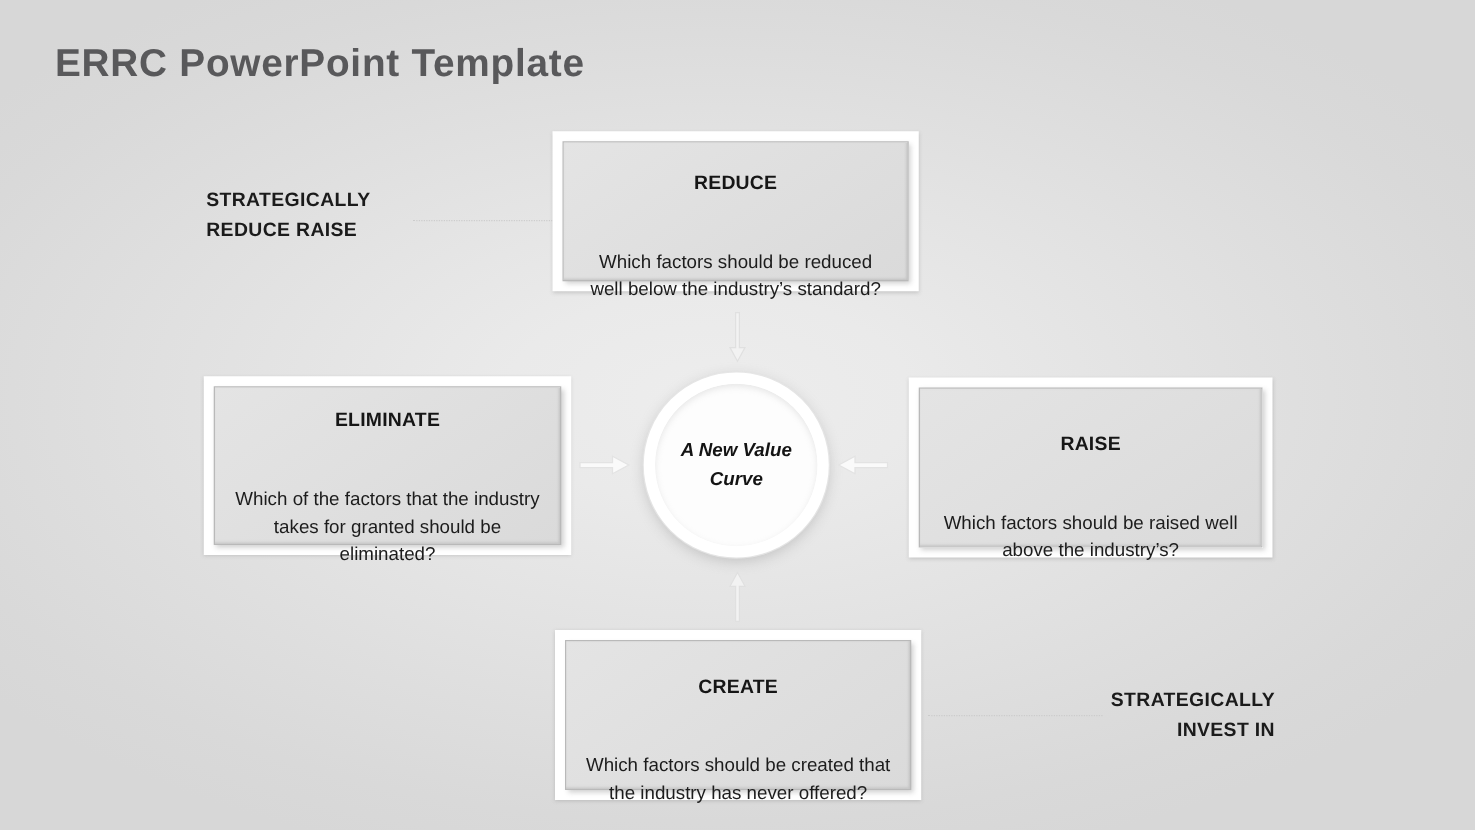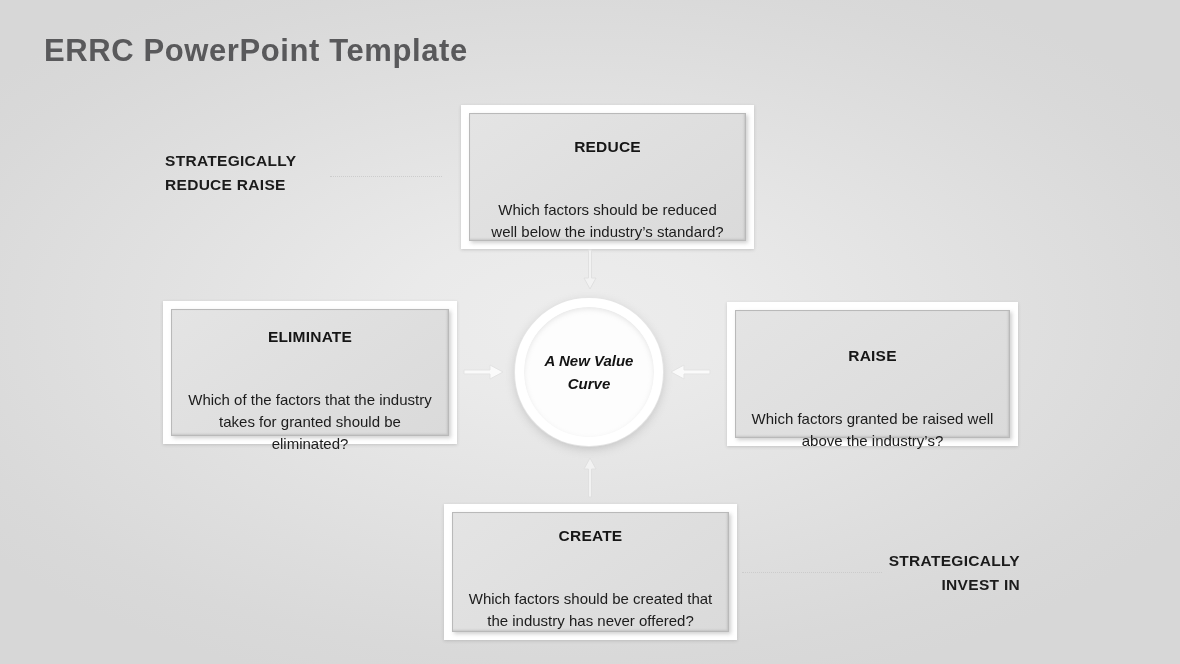--- a/index.html
+++ b/index.html
@@ -96,27 +96,27 @@
     letter-spacing: .2px;
   }
   .erc-box .body {
     font-size: 15px;
     color: #1c1c1c;
     line-height: 22px;
     max-width: 250px;
     margin-top: 41px;
   }
 
-  #box-reduce   { left: 461px; top: 105px; width: 293px; height: 144px; }
+  #box-reduce   { left: 442px; top: 105px; width: 293px; height: 128px; }
   #box-eliminate{ left: 163px; top: 301px; width: 294px; height: 143px; }
   #box-raise    { left: 727px; top: 302px; width: 291px; height: 144px; }
   #box-create   { left: 444px; top: 504px; width: 293px; height: 136px; }
 
   #box-reduce .inner  { justify-content: flex-start; padding-top: 22px; }
-  #box-create .inner  { justify-content: flex-start; padding-top: 12px; }
+  #box-create .inner  { justify-content: flex-start; padding-top: 26px; }
   #box-eliminate .inner { justify-content: flex-start; padding-top: 16px; }
   #box-raise .inner   { justify-content: flex-start; padding-top: 34px; }
 
   
   .center-circle {
     position: absolute;
     left: 515px;
     top: 298px;
     width: 148px;
     height: 148px;
@@ -179,21 +179,21 @@
   <div class="erc-box" id="box-eliminate">
     <div class="inner">
       <div class="head">ELIMINATE</div>
       <div class="body">Which of the factors that the industry takes for granted should be eliminated?</div>
     </div>
   </div>
 
   <div class="erc-box" id="box-raise">
     <div class="inner">
       <div class="head">RAISE</div>
-      <div class="body">Which factors granted be raised well above the industry’s?</div>
+      <div class="body">Which factors should be raised well above the industry’s?</div>
     </div>
   </div>
 
   <div class="erc-box" id="box-create">
     <div class="inner">
       <div class="head">CREATE</div>
       <div class="body">Which factors should be created that the industry has never offered?</div>
     </div>
   </div>
 

